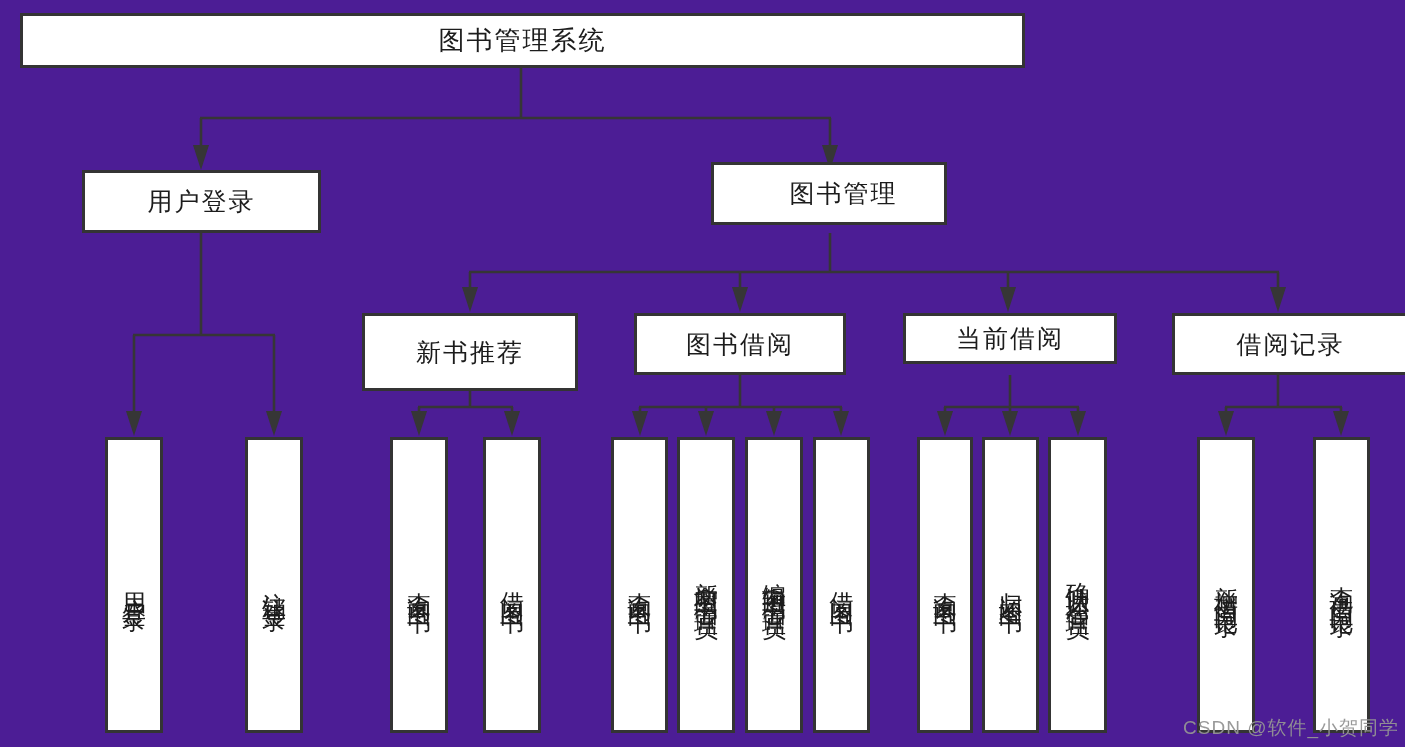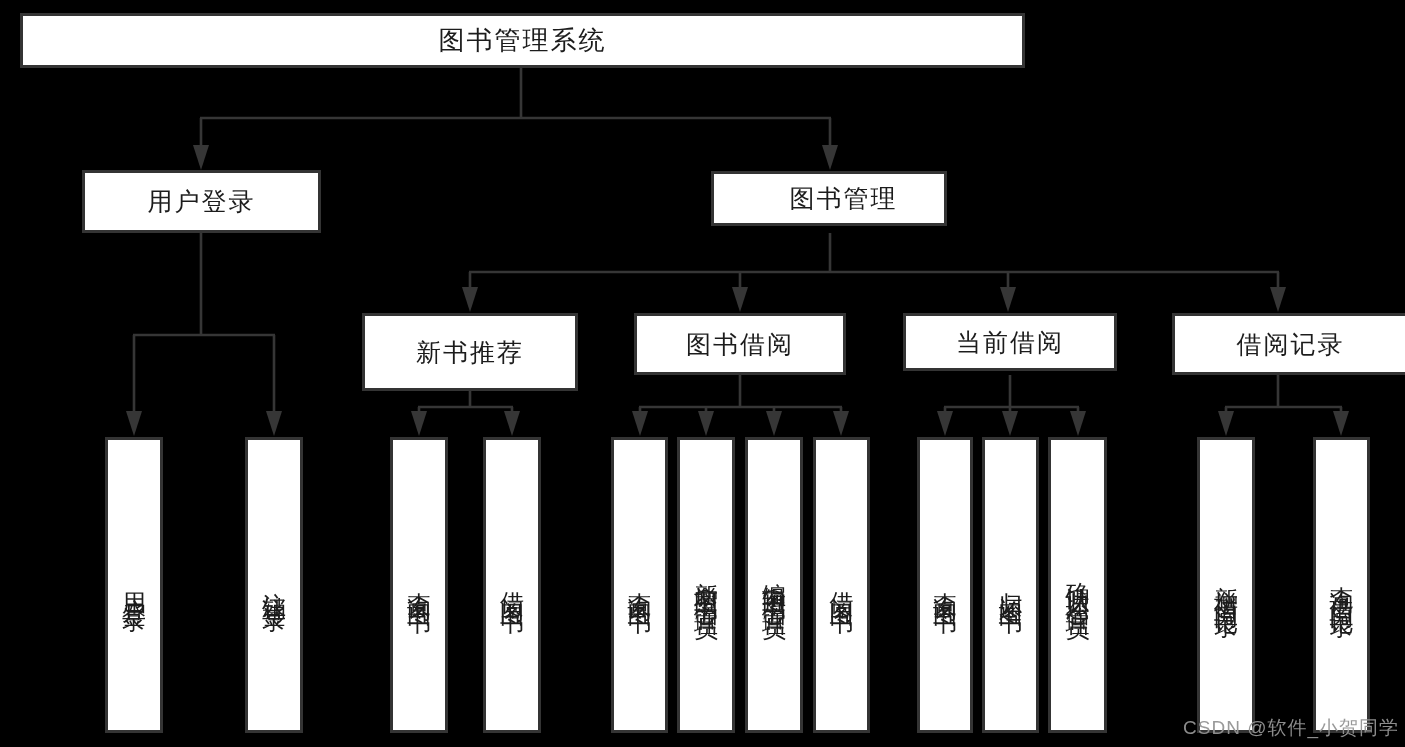--- a/index.html
+++ b/index.html
@@ -1,20 +1,20 @@
 <!DOCTYPE html>
 <html><head>
 <meta charset="utf-8">
 <style>
   html, body { margin: 0; padding: 0; background: #ffffff; }
   .canvas {
     position: relative;
     width: 1405px;
     height: 747px;
-    background: #000000;
+    background: #4c1d95;
     font-family: "Liberation Sans", sans-serif;
     overflow: hidden;
   }
   .connectors {
     position: absolute;
     left: 0; top: 0;
     width: 1405px; height: 747px;
     pointer-events: none;
   }
   .node {
@@ -129,25 +129,25 @@
       <polygon points="1002,411 1018,411 1010,436"></polygon>
       <polygon points="1070,411 1086,411 1078,436"></polygon>
       <polygon points="1218,411 1234,411 1226,436"></polygon>
       <polygon points="1333,411 1349,411 1341,436"></polygon>
     </g>
   </svg>
 
   <div class="node" style="left:20px; top:13px; width:1005px; height:55px; font-size:26px;">图书管理系统</div>
 
   <div class="node" style="left:82px; top:170px; width:239px; height:63px;">用户登录</div>
-  <div class="node" style="left:711px; top:171px; width:236px; height:55px;padding-left:29px;">图书管理</div>
+  <div class="node" style="left:711px; top:162px; width:236px; height:63px;padding-left:29px;">图书管理</div>
 
   <div class="node" style="left:362px; top:313px; width:216px; height:78px;">新书推荐</div>
   <div class="node" style="left:634px; top:313px; width:212px; height:62px;font-family:Liberation Mono, monospace;">图书借阅</div>
-  <div class="node" style="left:903px; top:313px; width:214px; height:58px;">当前借阅</div>
+  <div class="node" style="left:903px; top:313px; width:214px; height:51px;">当前借阅</div>
   <div class="node" style="left:1172px; top:313px; width:237px; height:62px;">借阅记录</div>
 
   <div class="vnode" style="left:105px; top:437px; width:58px; height:296px;">用户登录</div>
   <div class="vnode" style="left:245px; top:437px; width:58px; height:296px;">注销登录</div>
 
   <div class="vnode" style="left:390px; top:437px; width:58px; height:296px;">查询图书</div>
   <div class="vnode" style="left:483px; top:437px; width:58px; height:296px;">借阅图书</div>
 
   <div class="vnode" style="left:611px; top:437px; width:57px; height:296px;">查询图书</div>
   <div class="vnode" style="left:677px; top:437px; width:58px; height:296px; letter-spacing:5px;">新增图书（管理员）</div>

